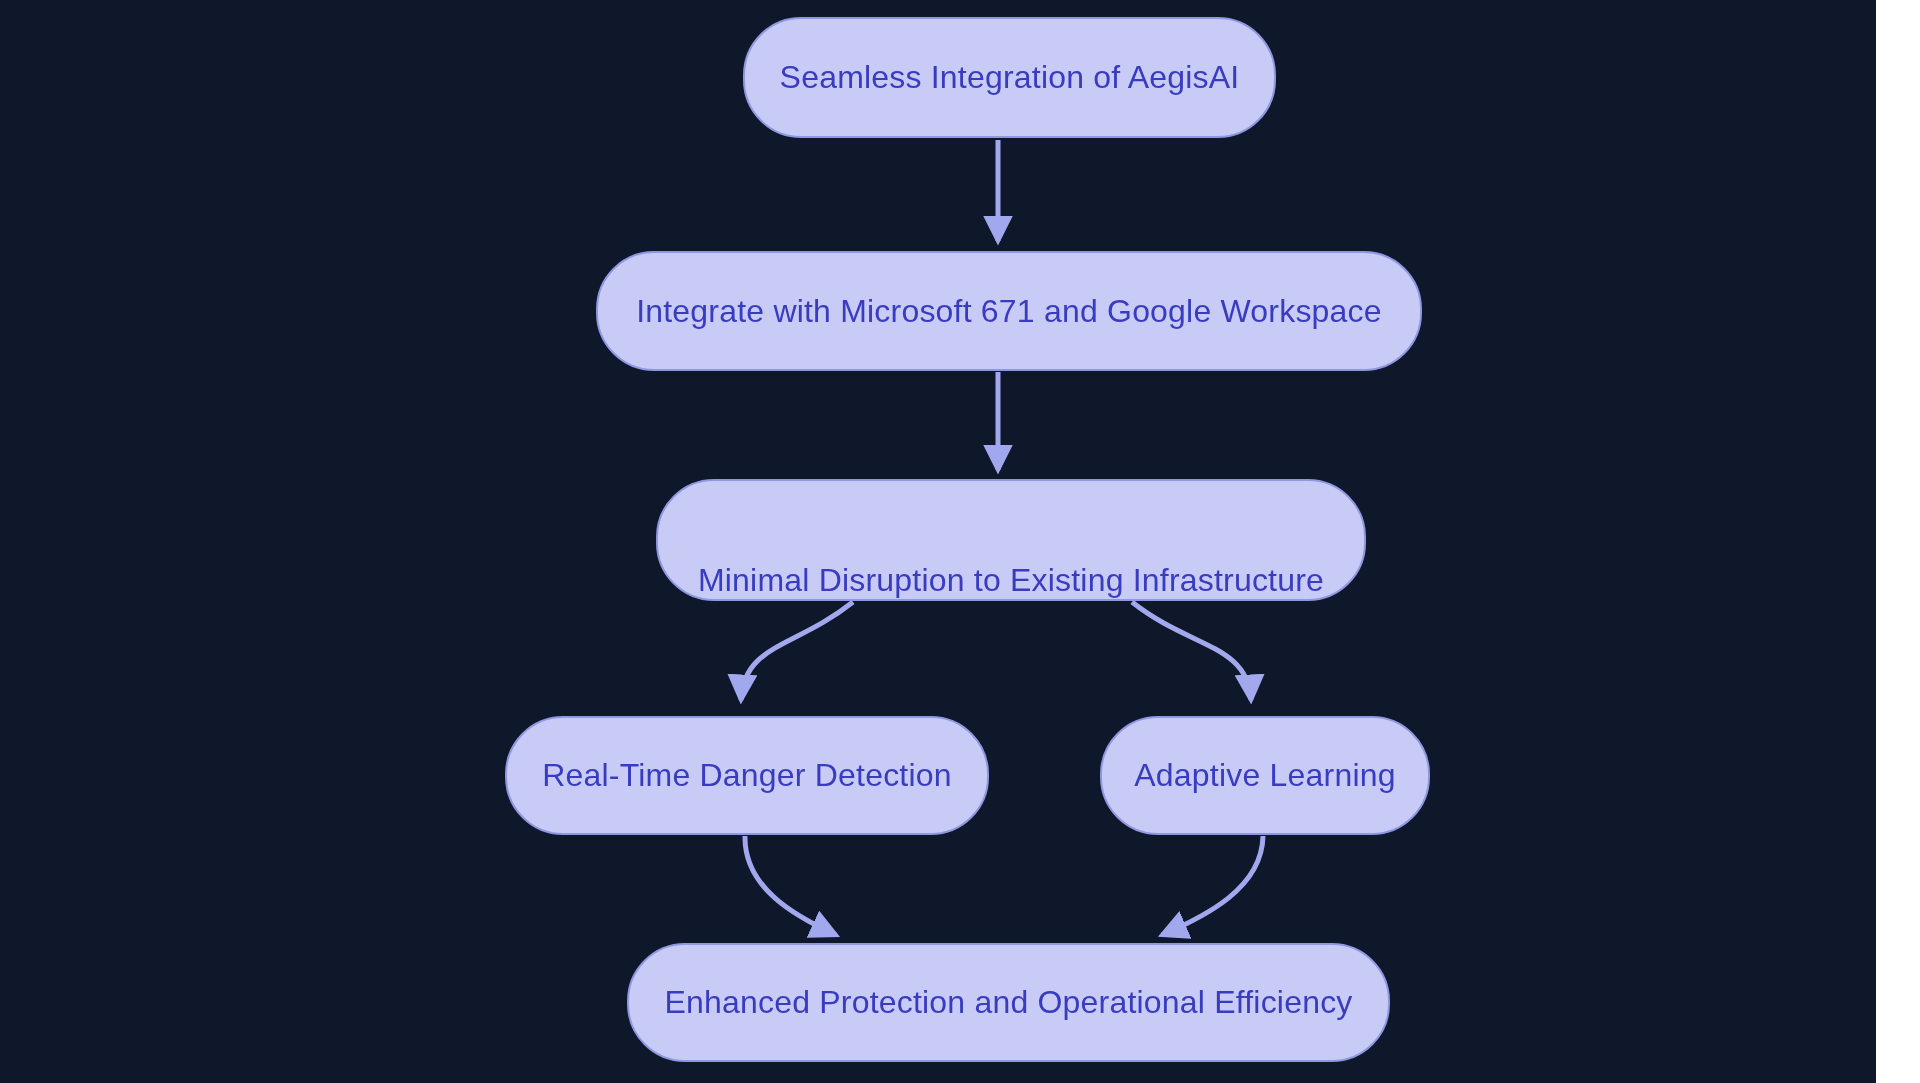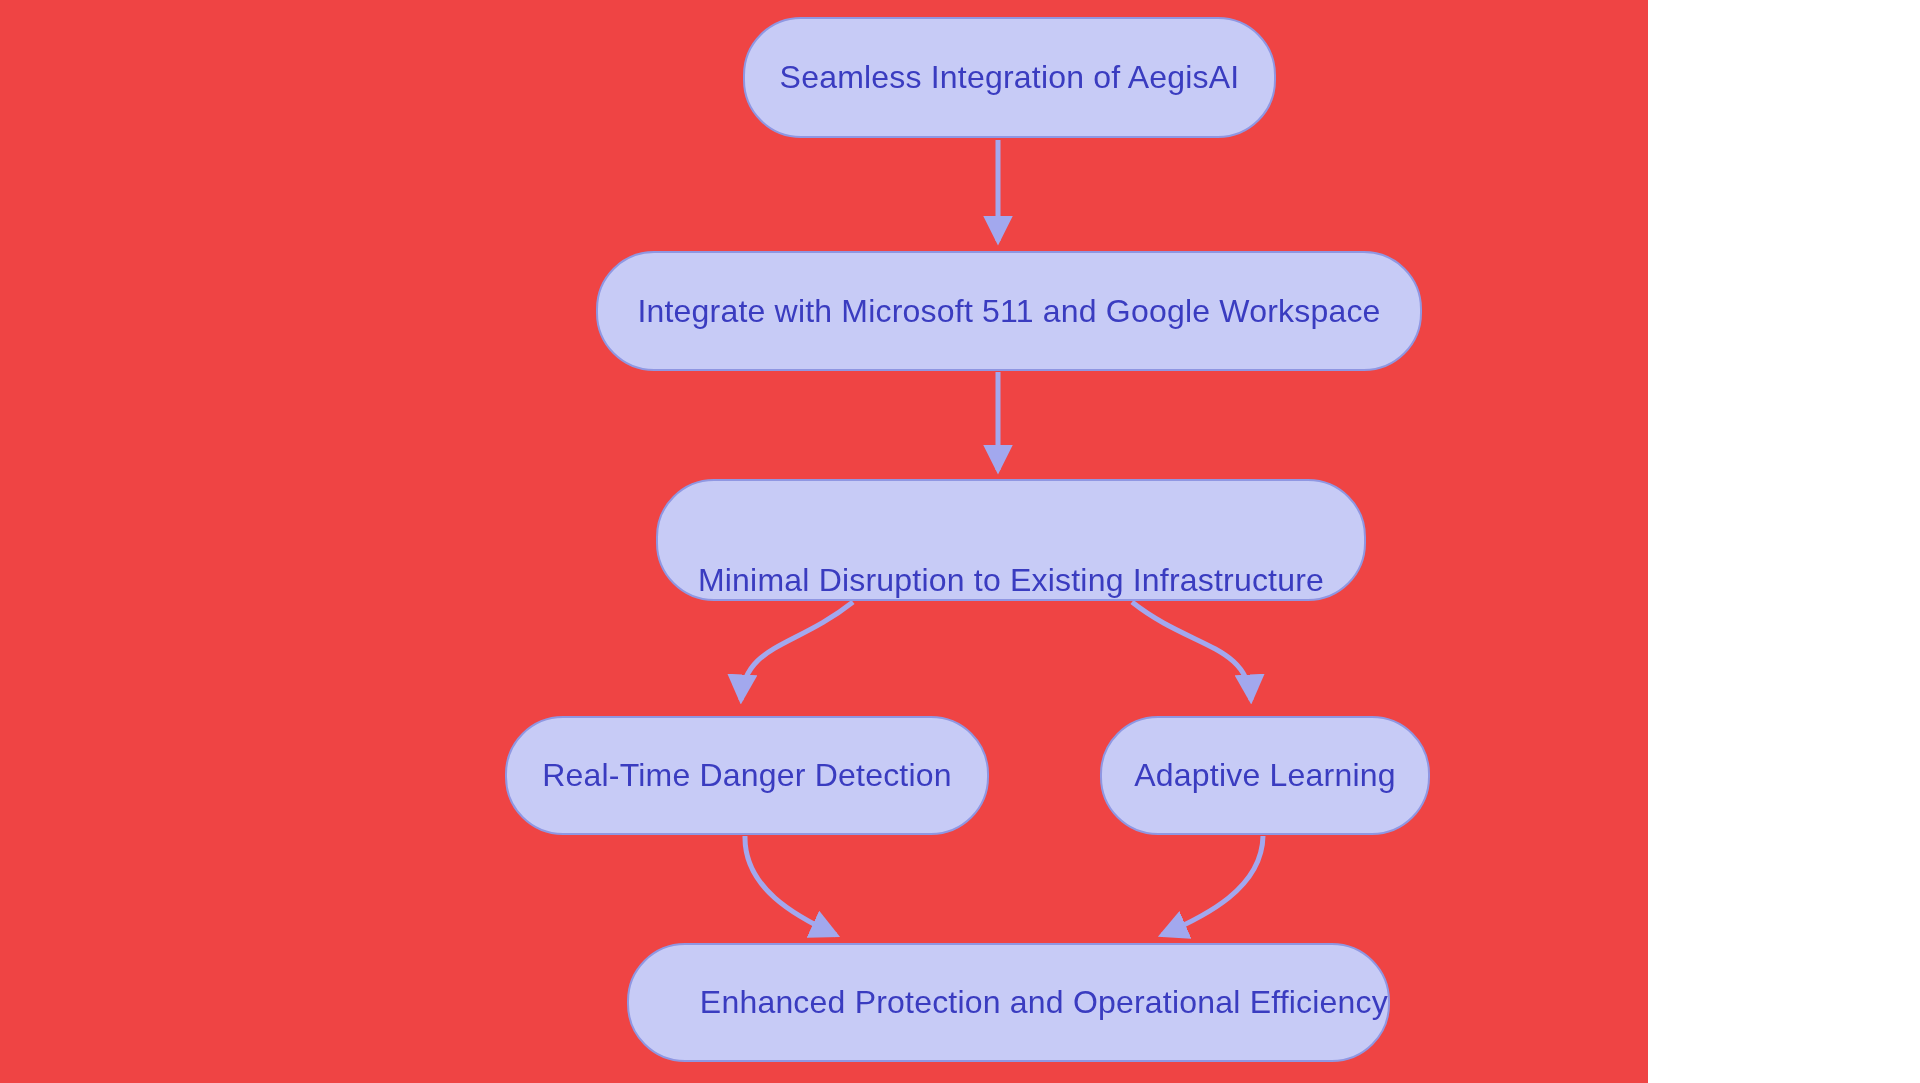--- a/index.html
+++ b/index.html
@@ -3,23 +3,23 @@
 <meta charset="utf-8">
 <style>
   html, body {
     margin: 0;
     padding: 0;
     background: #ffffff;
     font-family: "Liberation Sans", "DejaVu Sans", sans-serif;
   }
   .stage {
     position: relative;
-    width: 1648px;
+    width: 1876px;
     height: 1083px;
-    background: #ef4444;
+    background: #0f172a;
     overflow: hidden;
   }
   .edges-svg {
     position: absolute;
     left: 0;
     top: 0;
     width: 1920px;
     height: 1083px;
     pointer-events: none;
   }
@@ -68,32 +68,32 @@
     <path class="edge" marker-end="url(#arrow)" d="M 1132 602 C 1190 648 1248 644 1251 700"></path>
     <path class="edge" marker-end="url(#arrow)" d="M 745 836 C 744 888 795 916 836 935"></path>
     <path class="edge" marker-end="url(#arrow)" d="M 1263 836 C 1262 888 1206 916 1162 935"></path>
   </svg>
 
   <div class="node" style="left:743px; top:17px; width:533px; height:121px;">
     <span>Seamless Integration of AegisAI</span>
   </div>
 
   <div class="node" style="left:596px; top:251px; width:826px; height:120px;">
-    <span>Integrate with Microsoft 511 and Google Workspace</span>
+    <span>Integrate with Microsoft 671 and Google Workspace</span>
   </div>
 
   <div class="node" style="left:656px; top:479px; width:710px; height:122px;align-items:flex-end;">
     <span>Minimal Disruption to Existing Infrastructure</span>
   </div>
 
   <div class="node" style="left:1100px; top:716px; width:330px; height:119px;">
     <span>Adaptive Learning</span>
   </div>
 
   <div class="node" style="left:505px; top:716px; width:484px; height:119px;">
     <span>Real-Time Danger Detection</span>
   </div>
 
-  <div class="node" style="left:627px; top:943px; width:763px; height:119px;justify-content:flex-end;">
+  <div class="node" style="left:627px; top:943px; width:763px; height:119px;">
     <span>Enhanced Protection and Operational Efficiency</span>
   </div>
 
 </div>
 
 </body></html>

